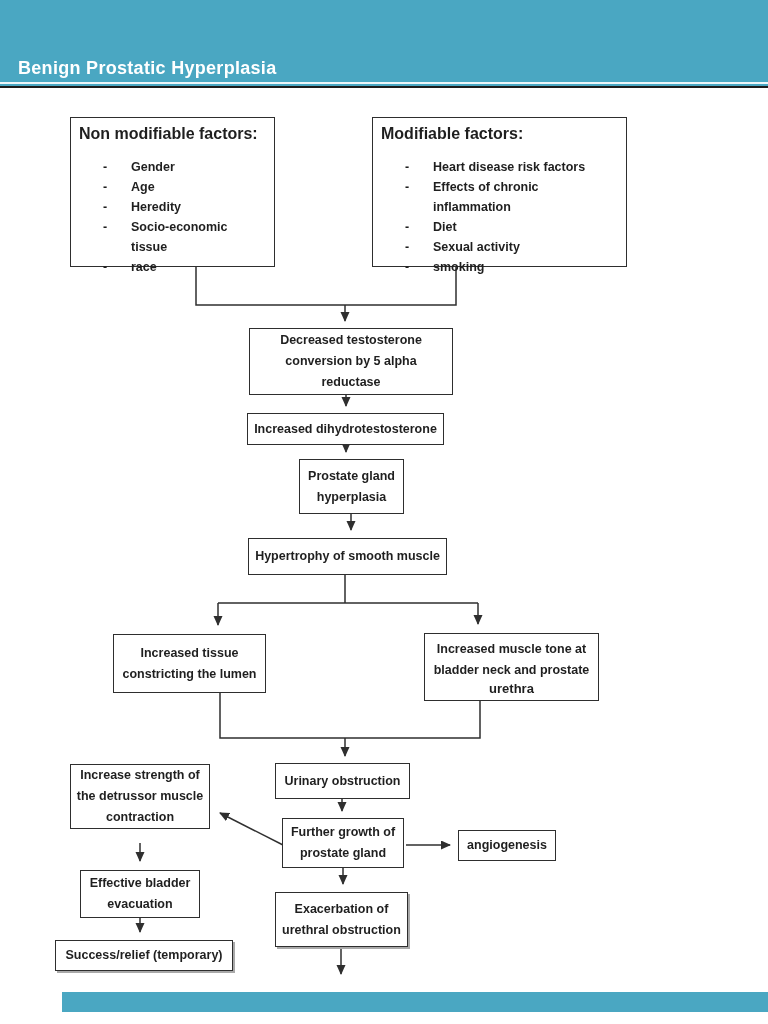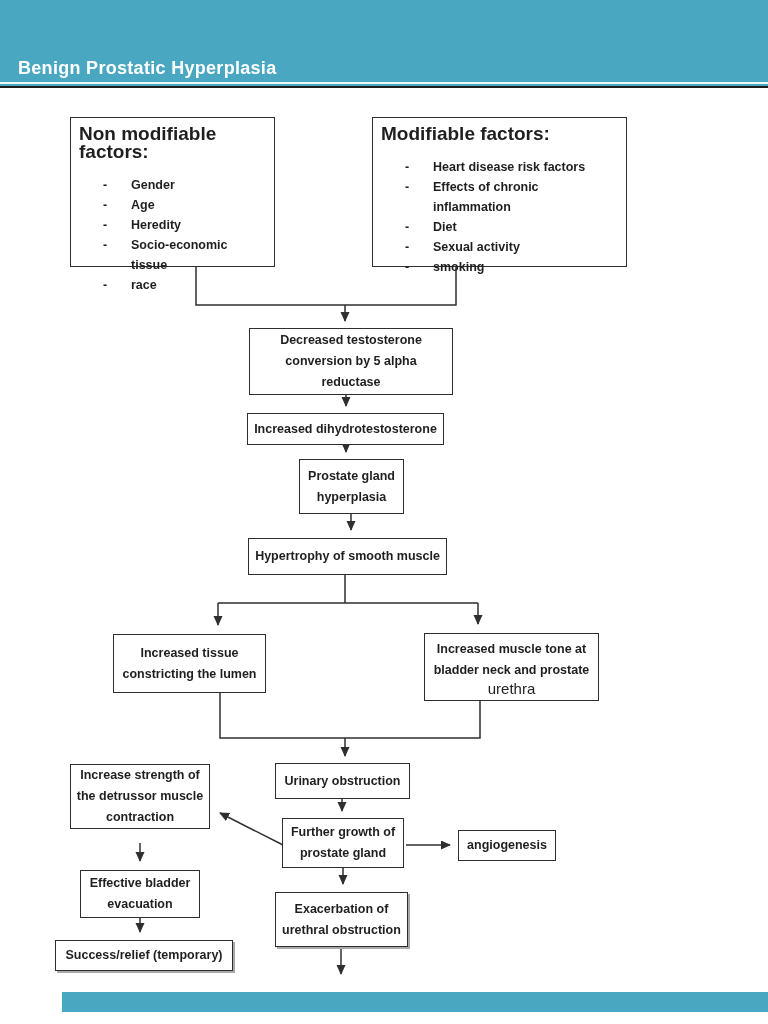--- a/index.html
+++ b/index.html
@@ -23,34 +23,34 @@
   
   .footer-bar{
     position:absolute;left:62px;top:992px;width:706px;height:20px;
     background:#4AA7C2;
   }
   
   .factor-box{
     position:absolute;background:#fff;border:1.6px solid #2e2e2e;
     box-sizing:border-box;padding:7px 8px 0 8px;
   }
-  .factor-title{font-size:19px;font-weight:bold;line-height:18px;}
+  .factor-title{font-size:16px;font-weight:bold;line-height:18px;}
   .factor-list{margin-top:14px;}
   .f-item{display:flex;font-size:12.5px;font-weight:bold;line-height:20px;}
   .f-dash{width:24px;text-align:center;flex:none;margin-left:14px;}
   .f-text{margin-left:14px;}
   
   .node{
     position:absolute;background:#fff;border:1.6px solid #2e2e2e;
     box-sizing:border-box;display:flex;flex-direction:column;
     justify-content:center;text-align:center;
     font-size:12.5px;font-weight:bold;line-height:21px;
   }
   .node .nl{white-space:pre-line;}
-  .node .sub{font-size:15px;font-weight:normal;line-height:15px;}
+  .node .sub{font-size:13px;font-weight:bold;line-height:15px;}
   .shadow{box-shadow:2px 2px 0 #a9a9a9;}
   
   .connectors{position:absolute;left:0;top:0;width:768px;height:1024px;}
 </style>
 </head>
 <body>
 
 <div class="canvas">
 
   <div class="header">

